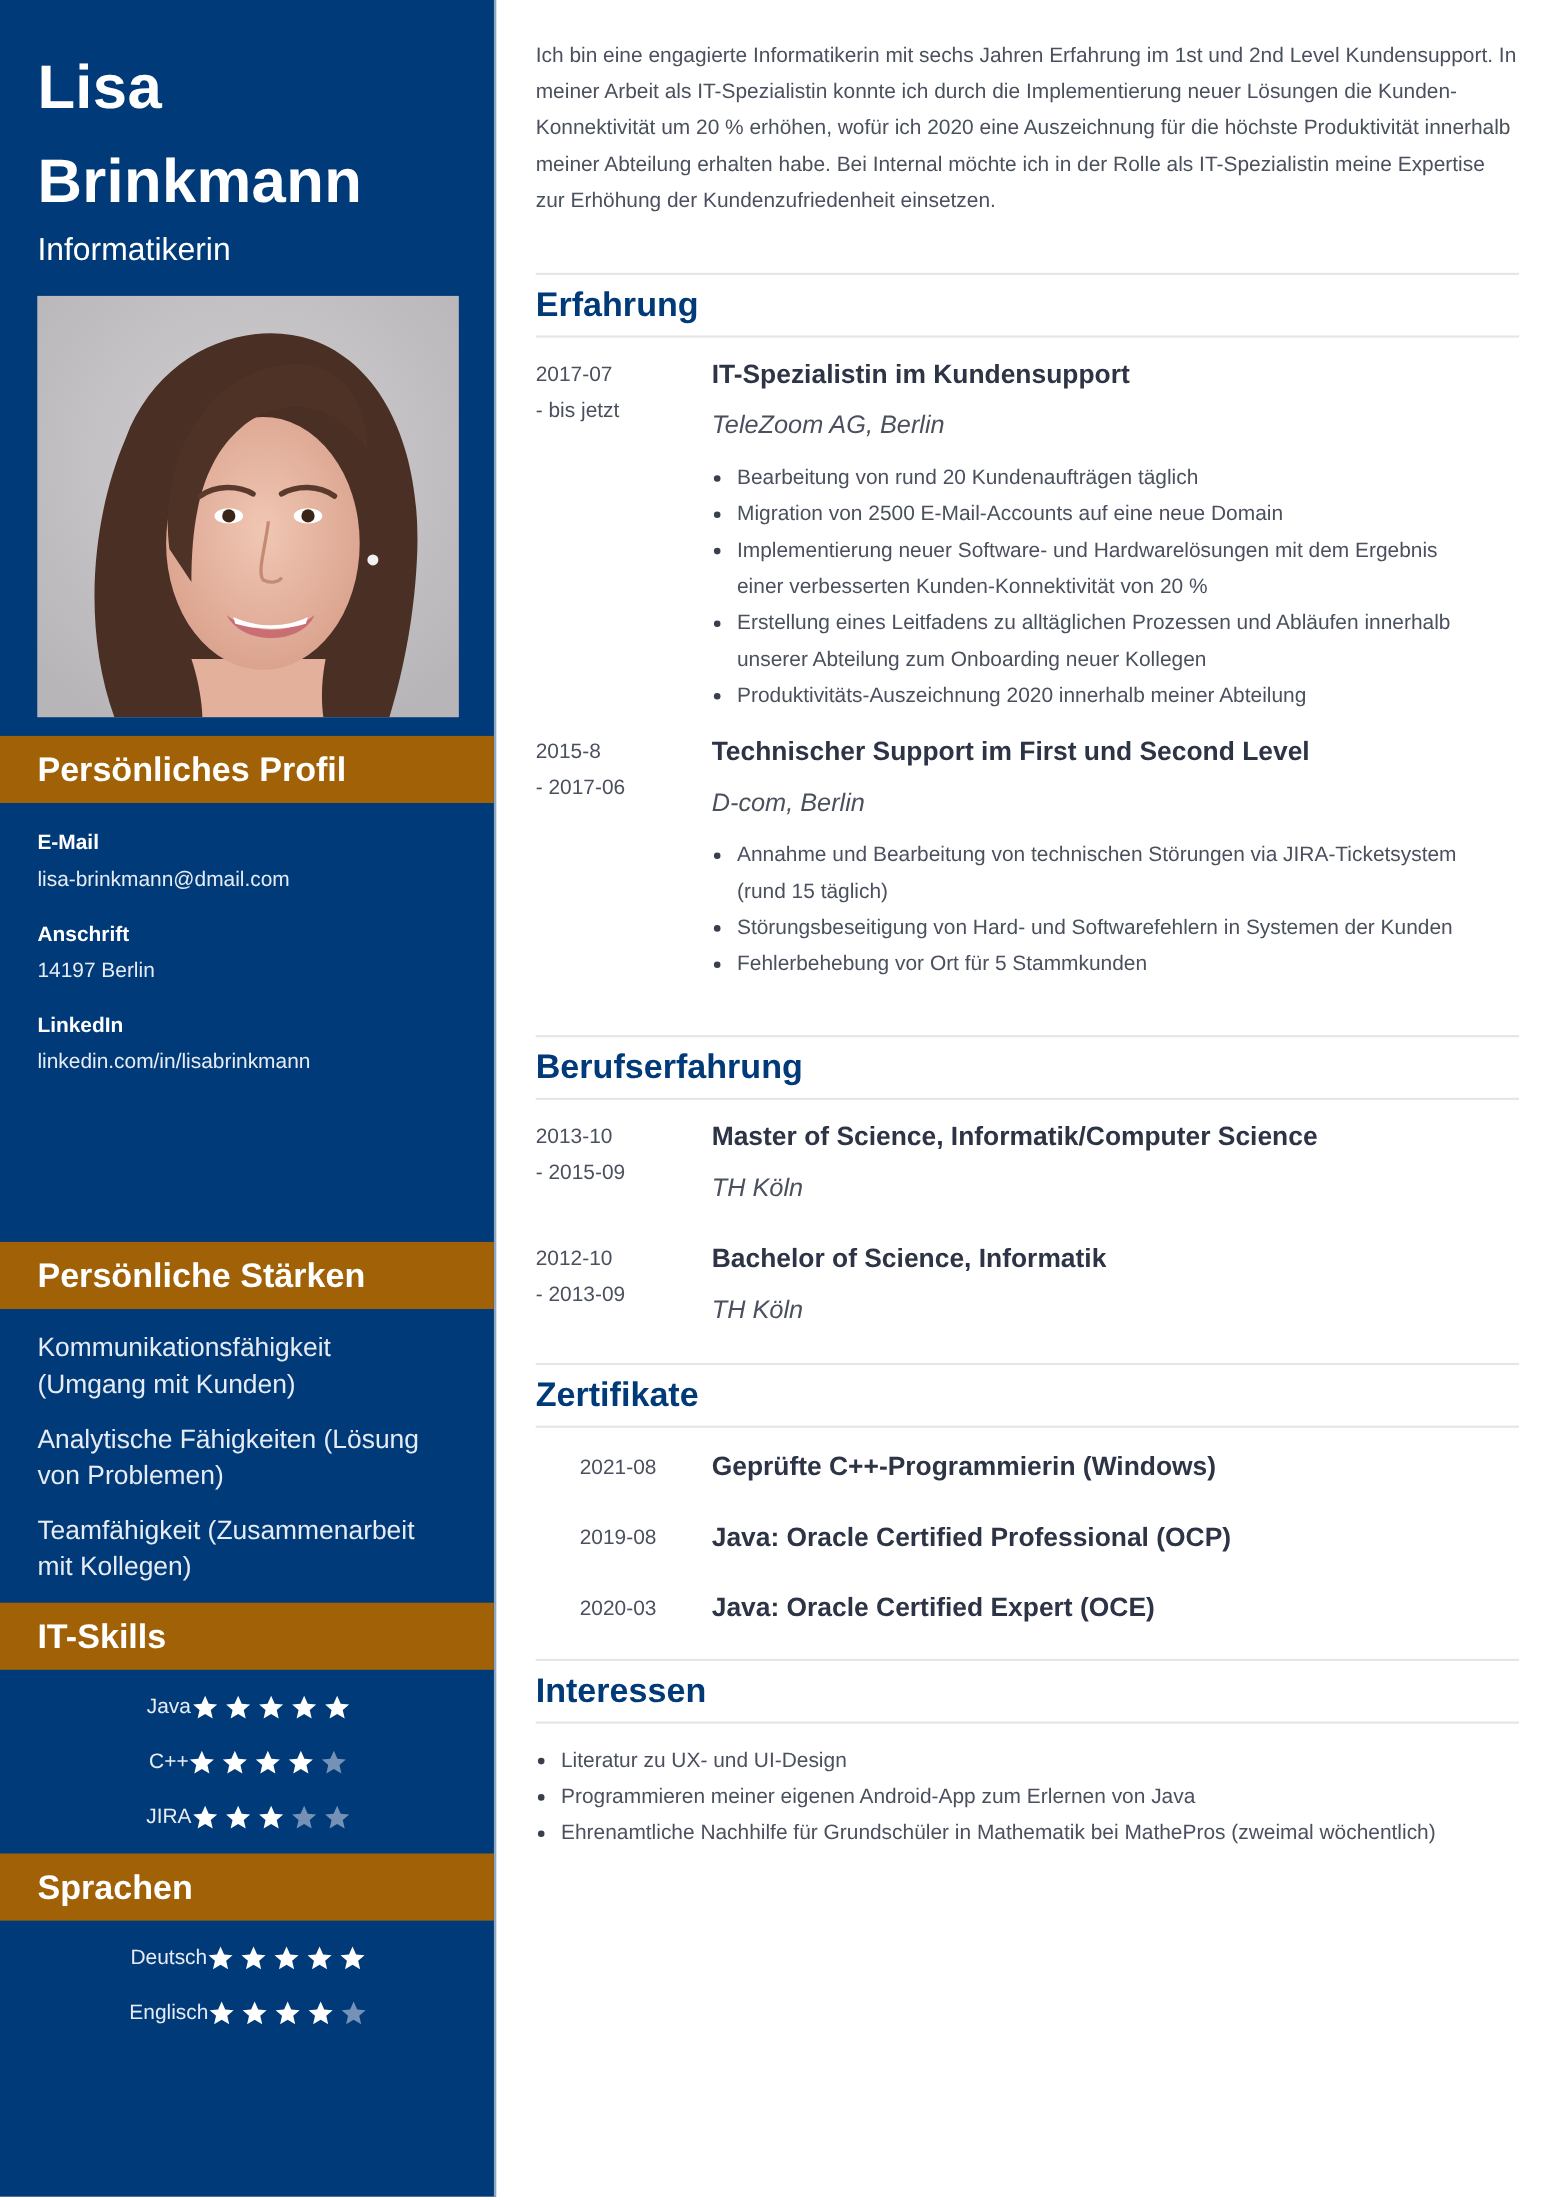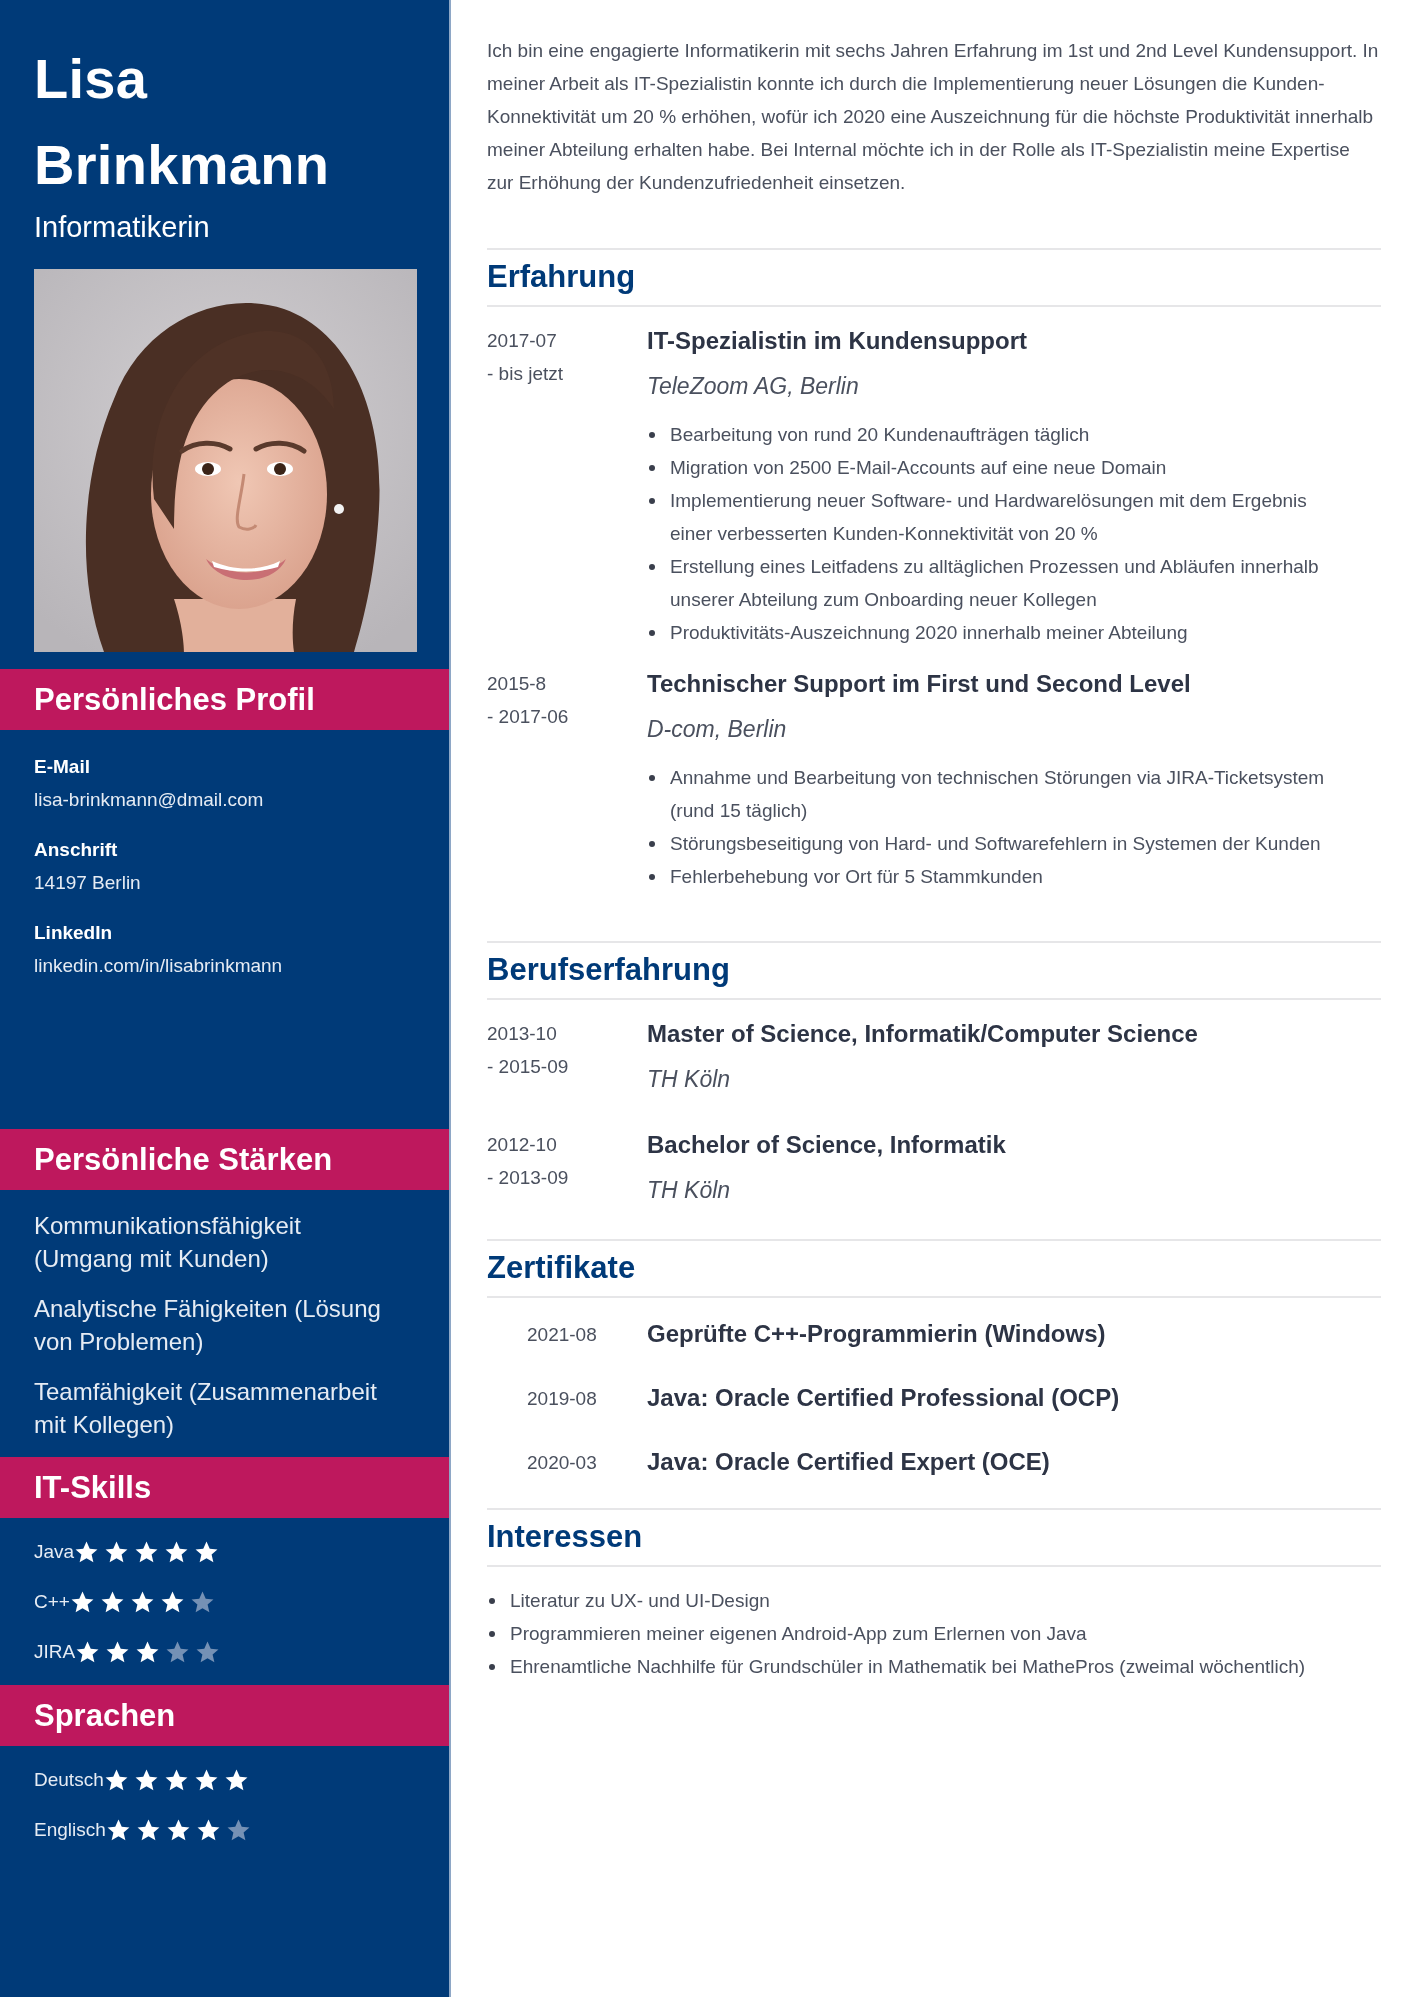--- a/index.html
+++ b/index.html
@@ -22,38 +22,38 @@
     font-size: 29px; line-height: 36px; color: #ffffff;
   }
   .photo {
     position: absolute; left: 34px; top: 269px; width: 383px; height: 383px;
     background: #c6c3c6; overflow: hidden;
   }
   .photo svg { display: block; width: 100%; height: 100%; }
 
   .side-band {
     position: absolute; left: 0; width: 449px; height: 61px;
-    background: #be185d;
+    background: #a16207;
   }
   .side-band h2 {
     position: absolute; left: 34px; top: 13px;
     font-size: 31px; font-weight: bold; line-height: 36px; color: #ffffff;
   }
 
   .contact { position: absolute; left: 34px; top: 750px; width: 400px; }
   .contact .label { font-size: 19px; font-weight: bold; line-height: 33px; color: #ffffff; }
   .contact .value { font-size: 19px; line-height: 33px; color: #e6ecf4; }
   .contact .group { margin-bottom: 17px; }
 
   .strengths { position: absolute; left: 34px; top: 1209px; width: 360px; }
   .strengths .item { font-size: 24px; line-height: 33px; color: #e6ecf4; margin-bottom: 17px; }
 
   .rating-list { position: absolute; left: 34px; width: 384px; }
   .rating-row {
-    display: flex; justify-content: flex-start; align-items: center;
+    display: flex; justify-content: center; align-items: center;
     height: 50px;
   }
   .rating-row .rlabel { font-size: 19px; color: #e6ecf4; }
   .stars { display: flex; gap: 5px; }
   .star { width: 25px; height: 25px; }
   .star svg { width: 25px; height: 25px; display: block; }
 
   
   .main { position: absolute; left: 487px; top: 0; width: 894px; }
   .summary {

